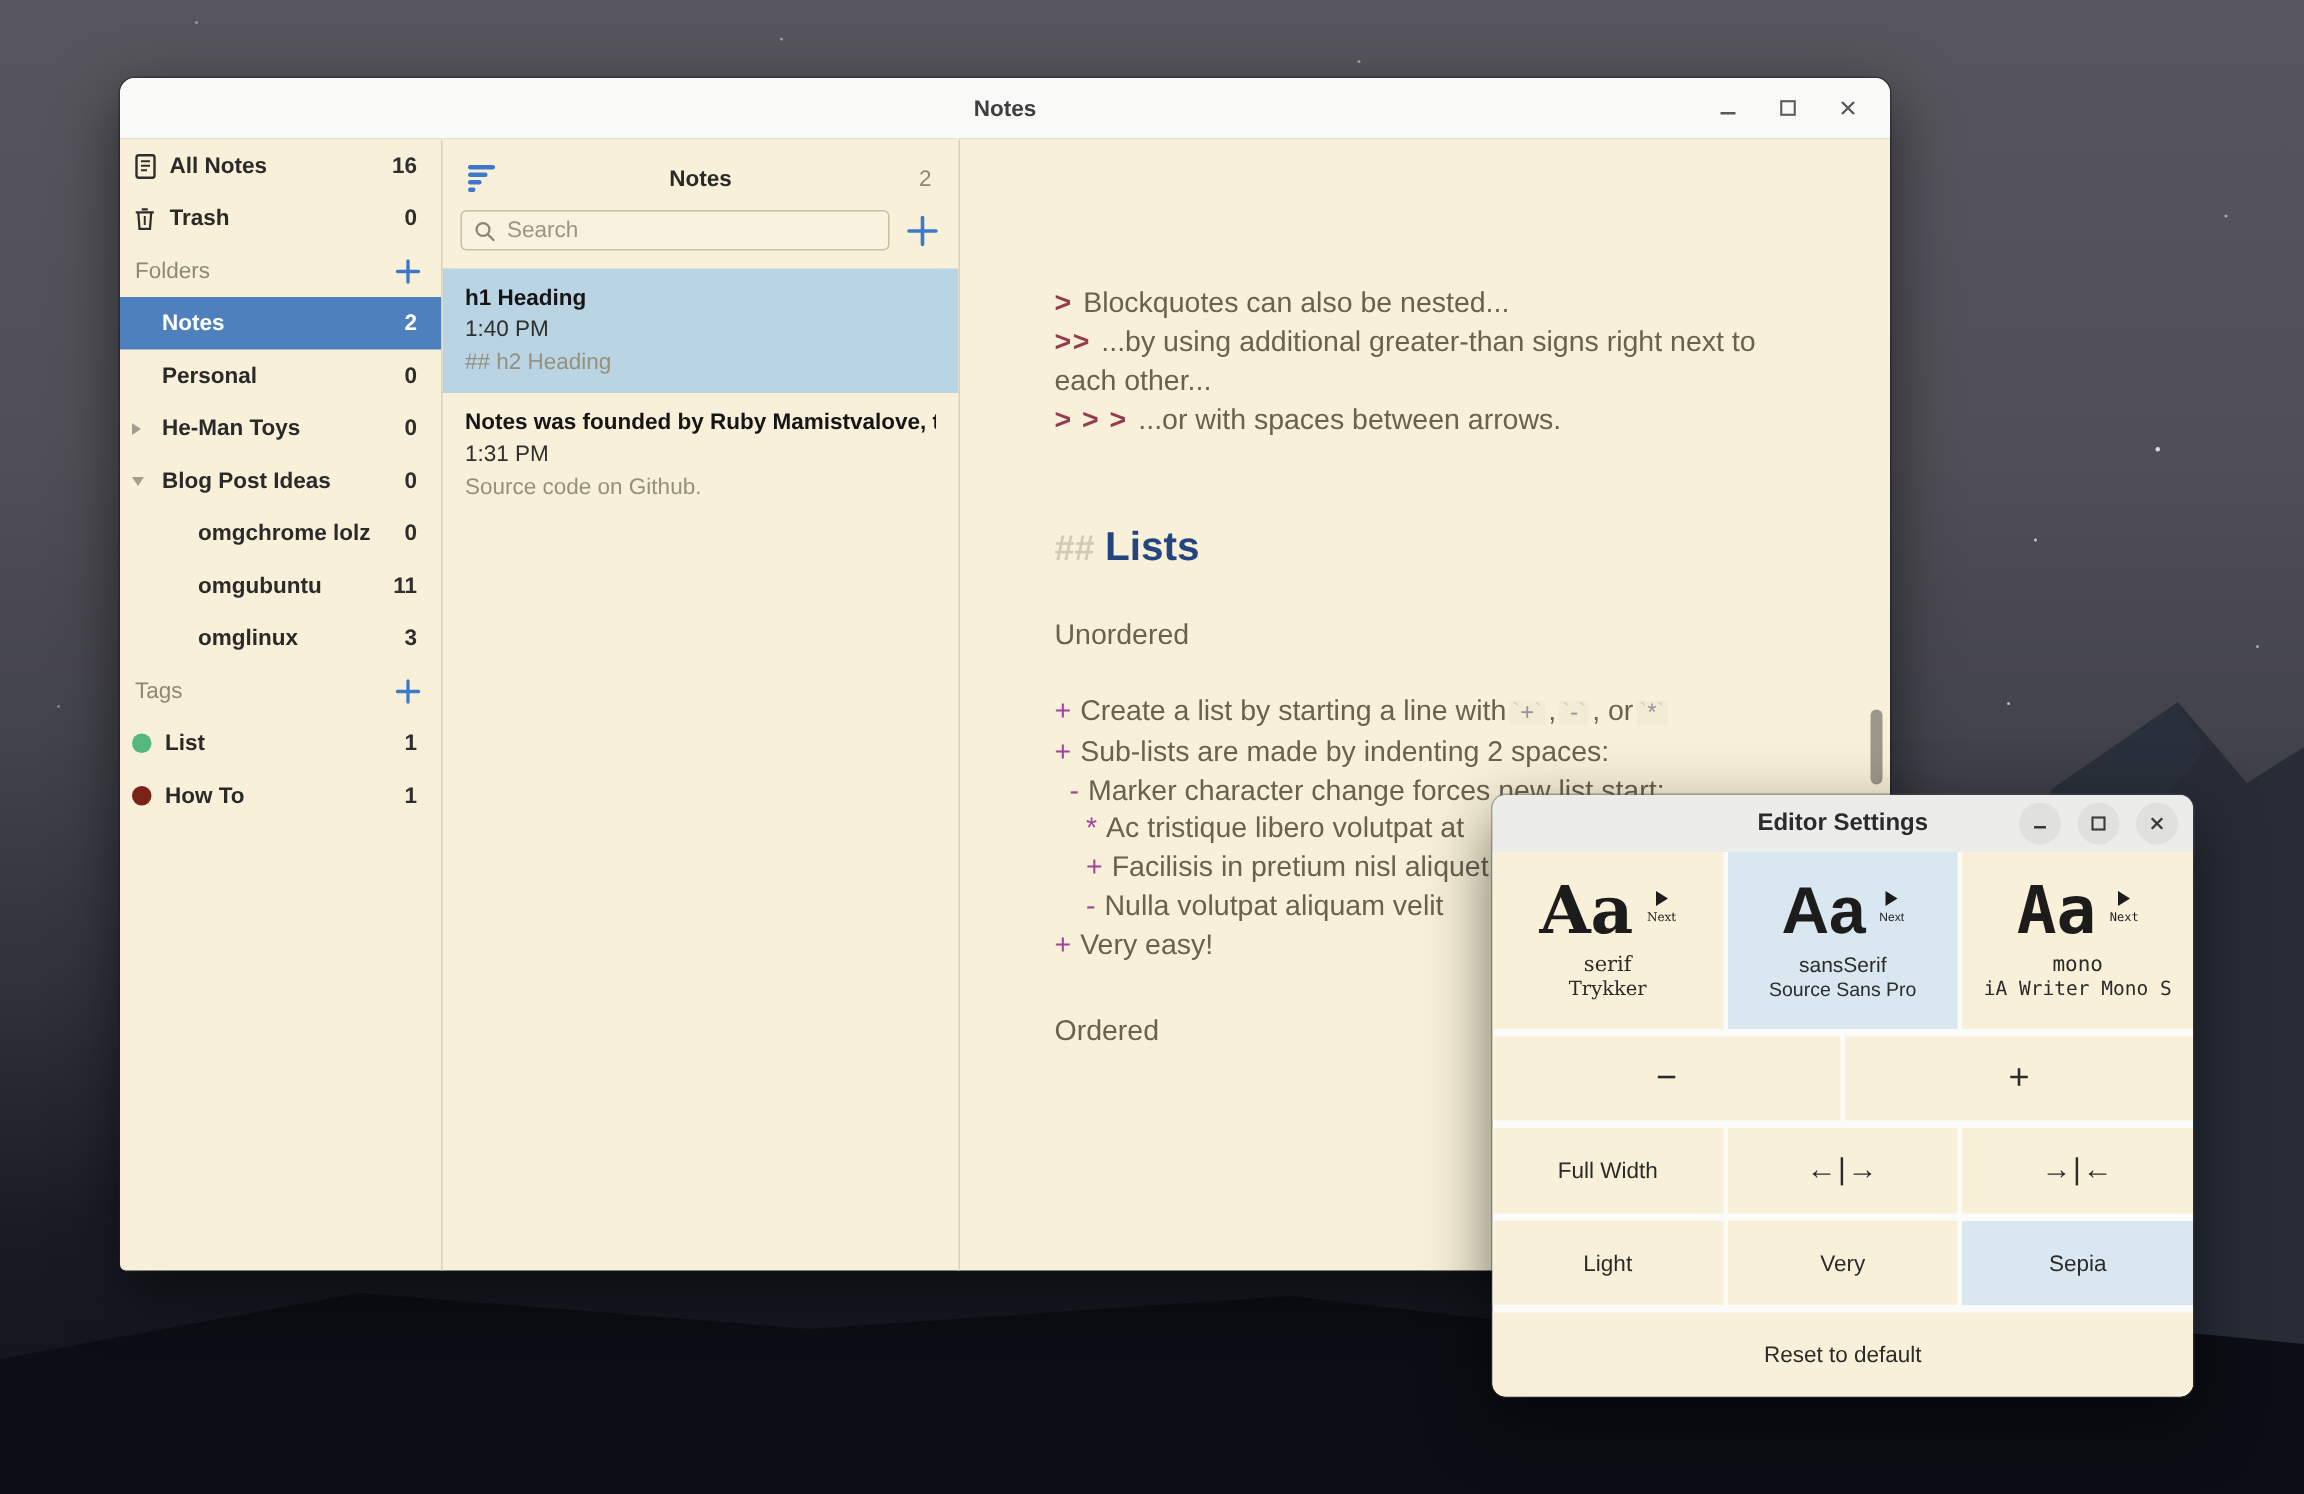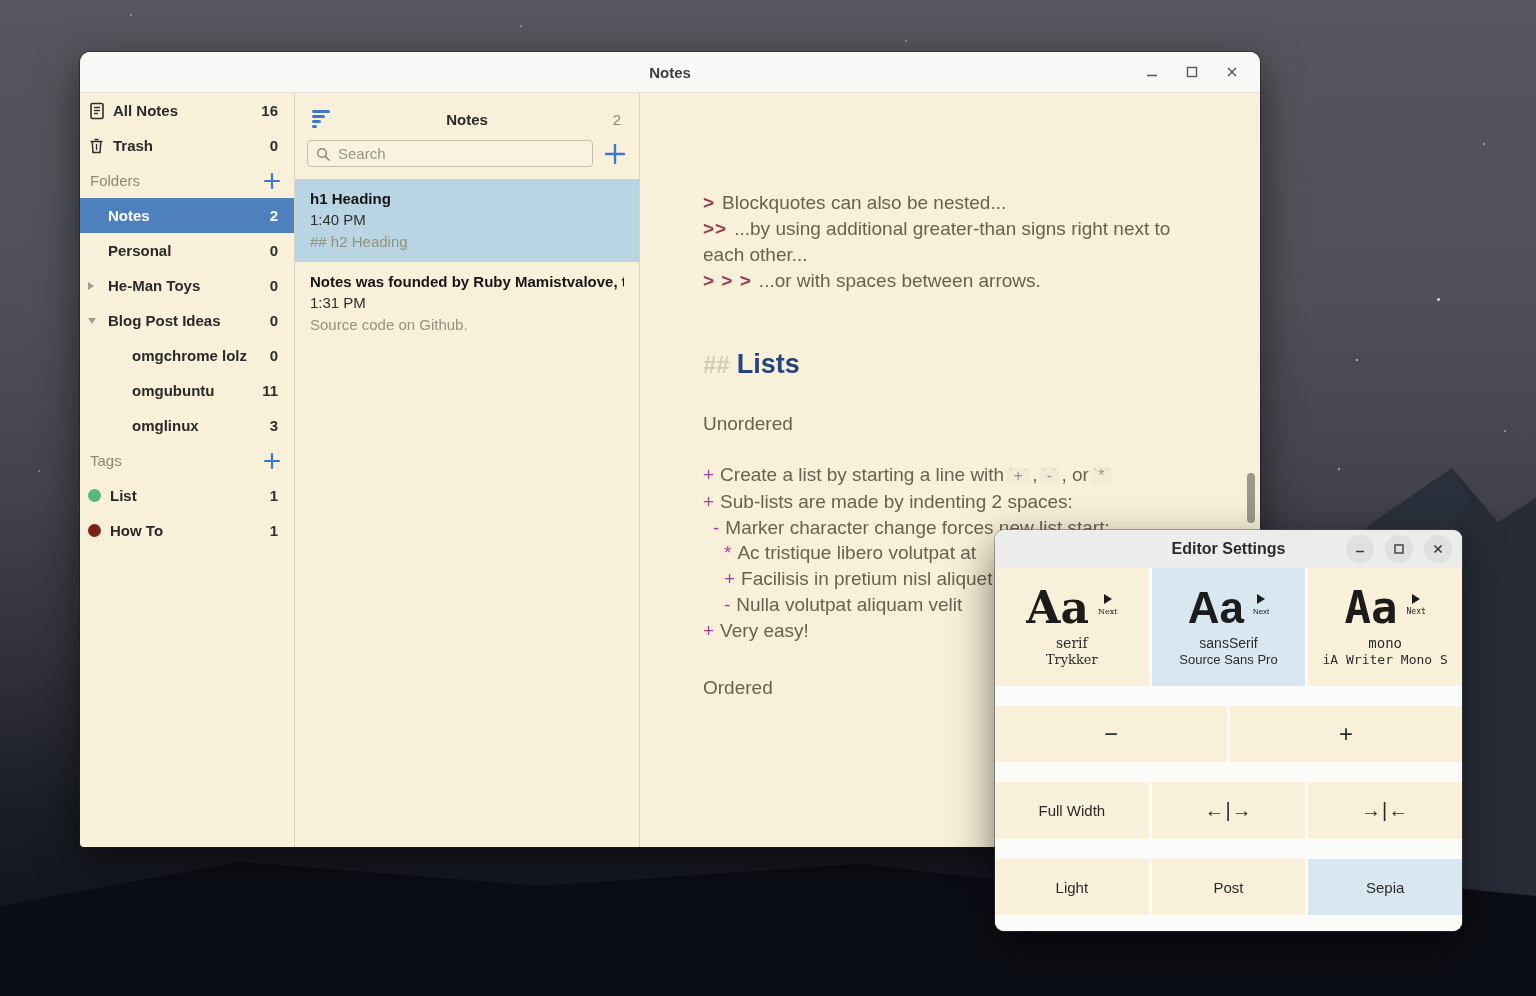--- a/index.html
+++ b/index.html
@@ -85,21 +85,21 @@
   
   .dialog{position:absolute;left:995px;top:530px;width:467px;height:401px;z-index:2;
     background:#f7f6f4;border-radius:9px;overflow:hidden;
     box-shadow:0 16px 44px rgba(0,0,0,.55),0 0 0 1px rgba(90,90,90,.45);
     display:flex;flex-direction:column;}
   .dialog-titlebar{height:38px;flex:0 0 38px;background:#ececea;position:relative;
     display:flex;align-items:center;justify-content:center;}
   .dialog-title{font-size:16px;font-weight:bold;color:#2b2b2b;}
   .dialog-controls{position:absolute;right:10px;top:5px;display:flex;gap:11px;}
   .circle-btn{width:28px;height:28px;border-radius:50%;background:#e0e0de;display:flex;align-items:center;justify-content:center;}
-  .dialog-grid{flex:1;display:grid;grid-template-rows:118px 56px 57px 56px 1fr;gap:20px;background:#fbfbfa;}
+  .dialog-grid{flex:1;display:grid;grid-template-rows:118px 56px 57px 56px 1fr;gap:5px;background:#fbfbfa;}
   .d-row{display:grid;gap:3px;}
   .cols2{grid-template-columns:1fr 1fr;}
   .cols3{grid-template-columns:1fr 1fr 1fr;}
   .d-btn{background:#f8f0d8;display:flex;align-items:center;justify-content:center;
     font-size:15px;font-weight:normal;color:#2b2b2b;}
   .d-btn.selected{background:#d9e7f0;}
   .glyph-btn{font-size:24px;font-weight:normal;}
   .arrow-btn{font-size:20px;font-weight:normal;letter-spacing:1px;}
   .font-card{flex-direction:column;font-weight:normal;}
   .sample-row{display:flex;align-items:center;}
@@ -436,21 +436,21 @@
       </div>
 
       <div class="d-row cols3">
         <div class="d-btn">Full Width</div>
         <div class="d-btn arrow-btn">←|→</div>
         <div class="d-btn arrow-btn">→|←</div>
       </div>
 
       <div class="d-row cols3">
         <div class="d-btn">Light</div>
-        <div class="d-btn">Post</div>
+        <div class="d-btn">Very</div>
         <div class="d-btn selected">Sepia</div>
       </div>
 
       <div class="d-row">
         <div class="d-btn">Reset to default</div>
       </div>
 
     </div>
   </div>
 

